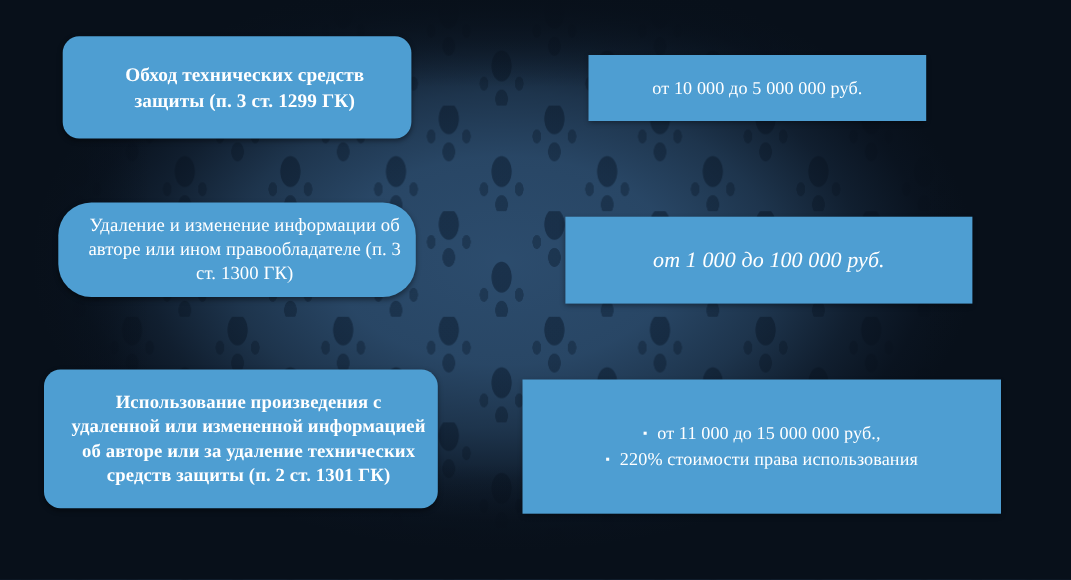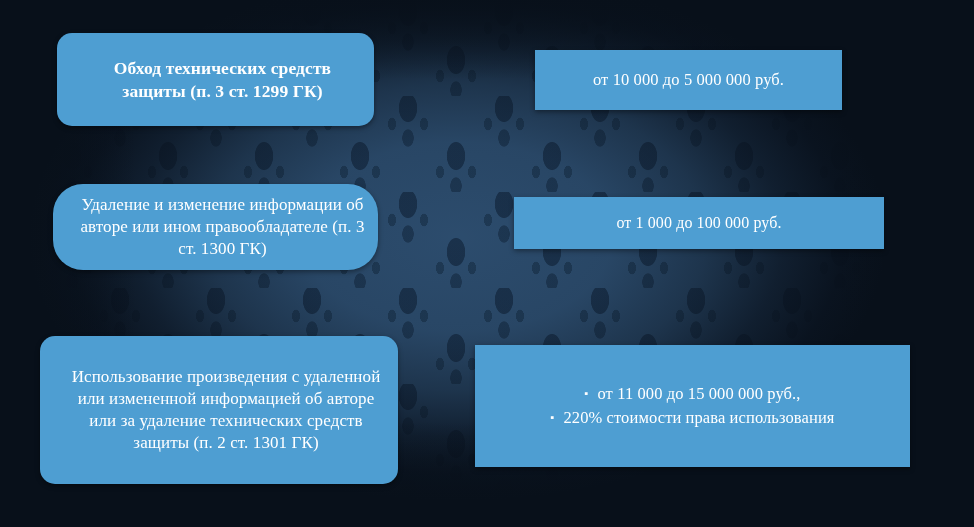--- a/index.html
+++ b/index.html
@@ -82,32 +82,33 @@
   
   #box-circumvention {
     left: 57px;  top: 33px;  width: 317px; height: 93px;
     font-size: 17.5px;  font-weight: bold;
   }
   #box-removal {
     left: 53px;  top: 184px; width: 325px; height: 86px;
     font-size: 17px;  font-weight: normal; border-radius: 30px;
   }
   #box-usage {
-    left: 40px;  top: 336px; width: 358px; height: 148px;
-    font-size: 17px;  font-weight: normal;
+    left: 40px;  top: 336px; width: 358px; height: 126px;
+    font-size: 17px;  font-weight: bold;
   }
 
   
   #box-fine-1 {
     left: 535px; top: 50px;  width: 307px; height: 60px;
     font-size: 16.5px;
   }
   #box-fine-2 {
-    left: 514px; top: 197px; width: 370px; height: 52px;
-    font-size: 16px;
+    left: 514px; top: 197px; width: 370px; height: 79px;
+    font-size: 20px;
+    font-style: italic;
   }
   #box-fine-3 {
     left: 475px; top: 345px; width: 435px; height: 122px;
     font-size: 16.5px;
   }
 
   .bullet-list { list-style: none; margin: 0; padding: 0 6px; }
   .bullet-list li { white-space: nowrap; line-height: 1.45; }
   .bullet-mark {
     display: inline-block;

